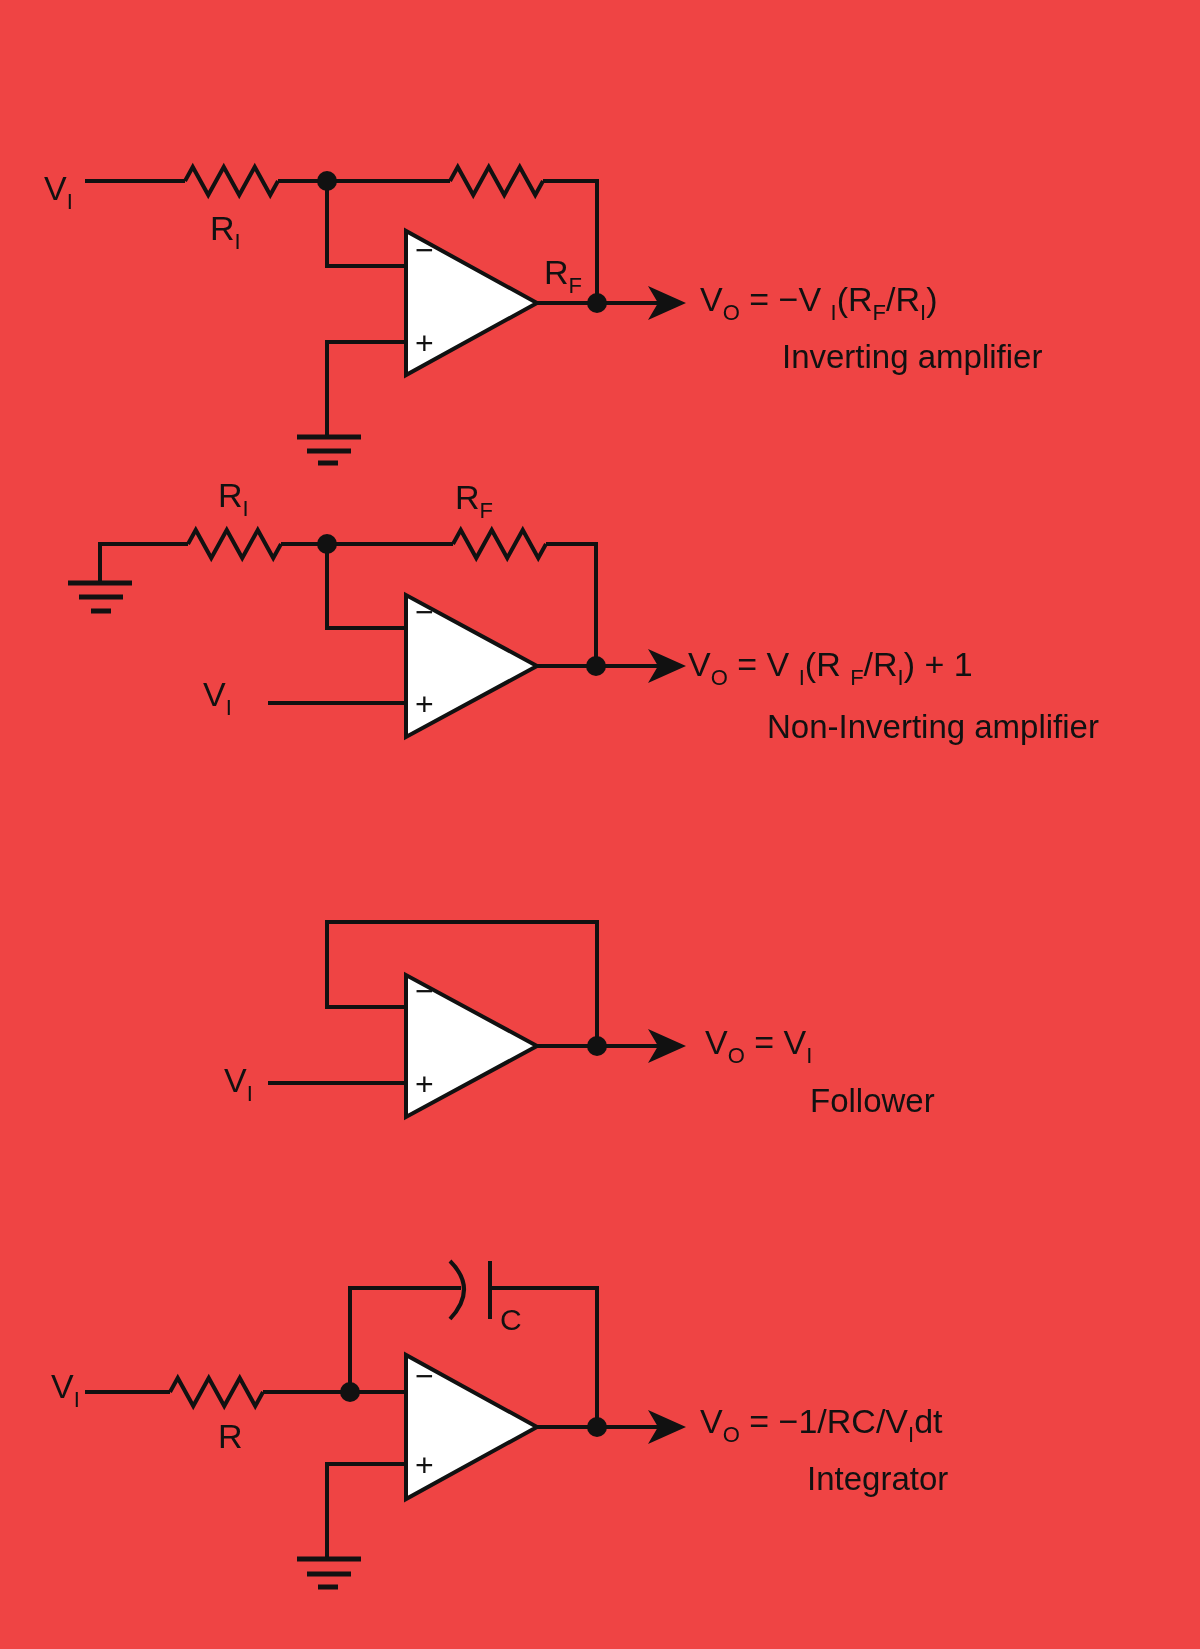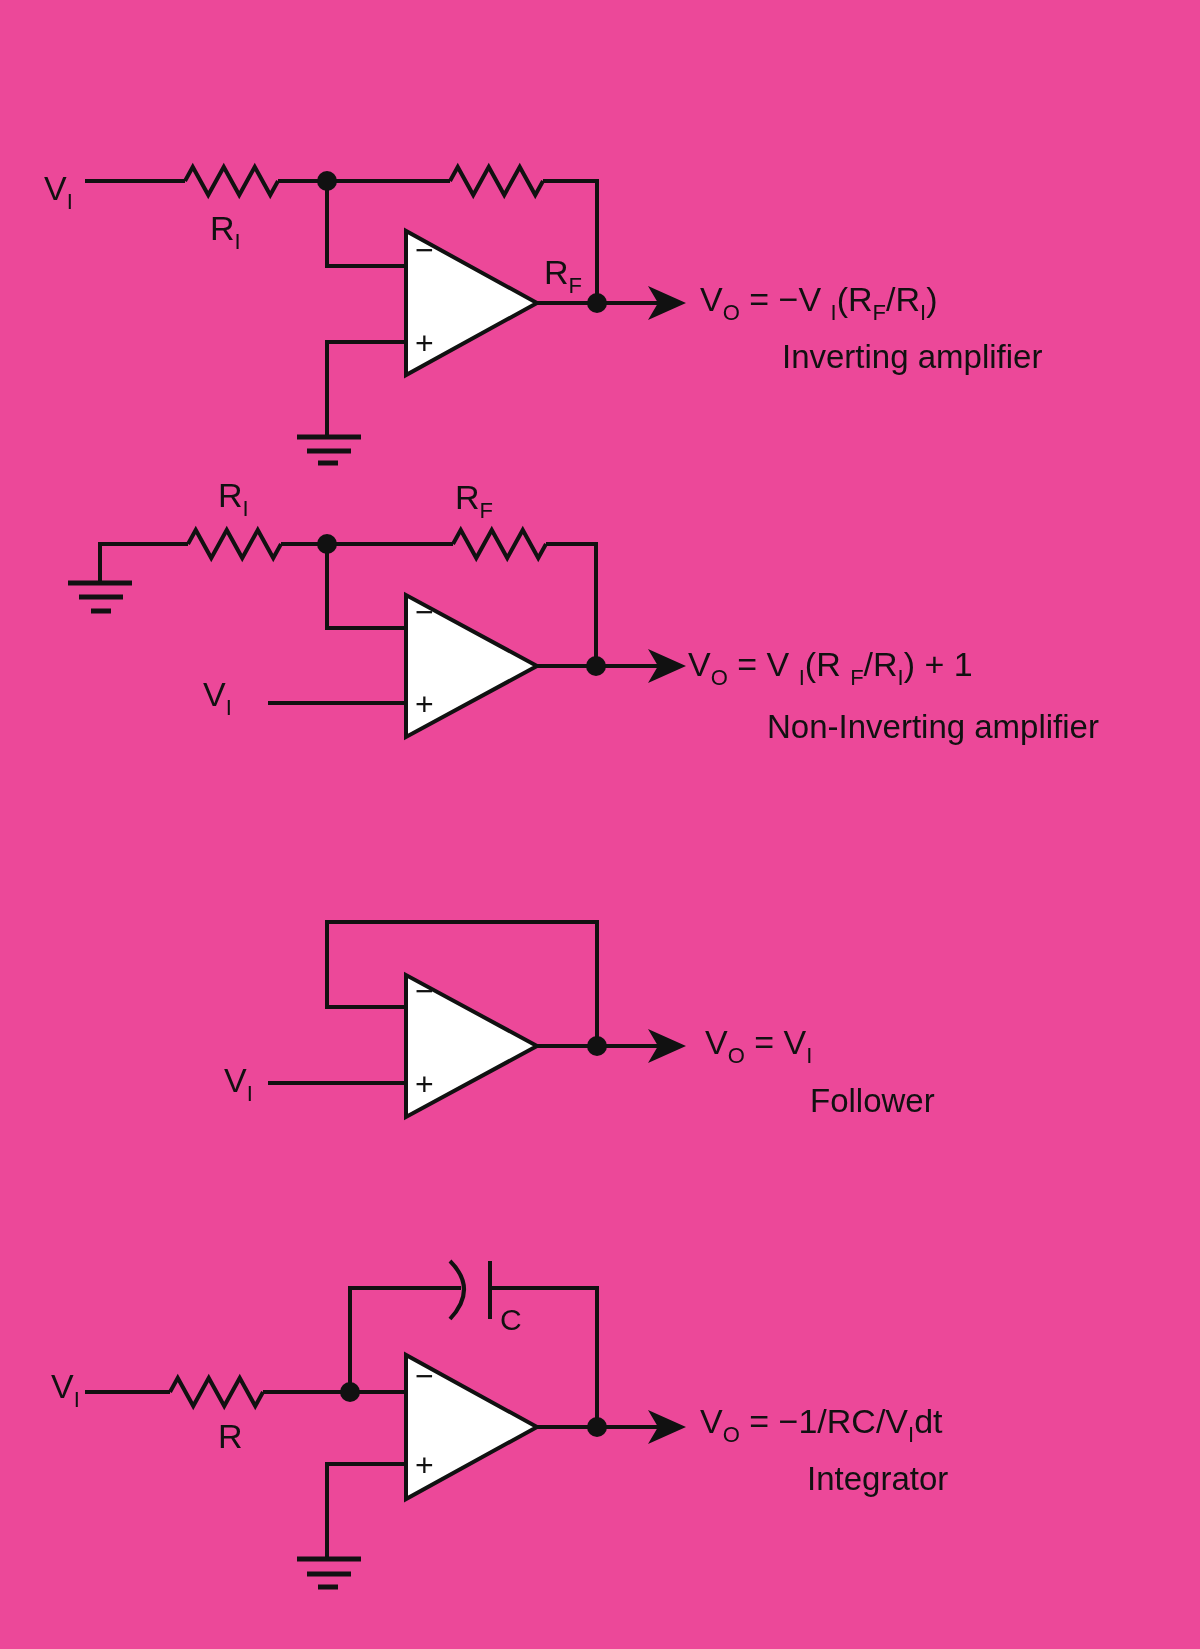--- a/index.html
+++ b/index.html
@@ -1,16 +1,16 @@
 <!DOCTYPE html>
 <html><head>
 <meta charset="utf-8">
 <style>
   html,body{margin:0;padding:0;background:#ffffff;}
-  .page{width:1200px;height:1649px;background:#ec4899;position:relative;}
+  .page{width:1200px;height:1649px;background:#ef4444;position:relative;}
   svg{display:block;}
   svg text{font-family:"Liberation Sans",sans-serif;fill:#111111;}
   .lbl{font-size:34px;}
   .sub{font-size:22px;}
   .formula{font-size:34px;}
   .name{font-size:33px;}
   .sign{font-size:32px;}
   .cap{font-size:30px;}
   .wire{stroke:#111111;stroke-width:4;fill:none;}
   .gnd{stroke:#111111;stroke-width:5;fill:none;}

